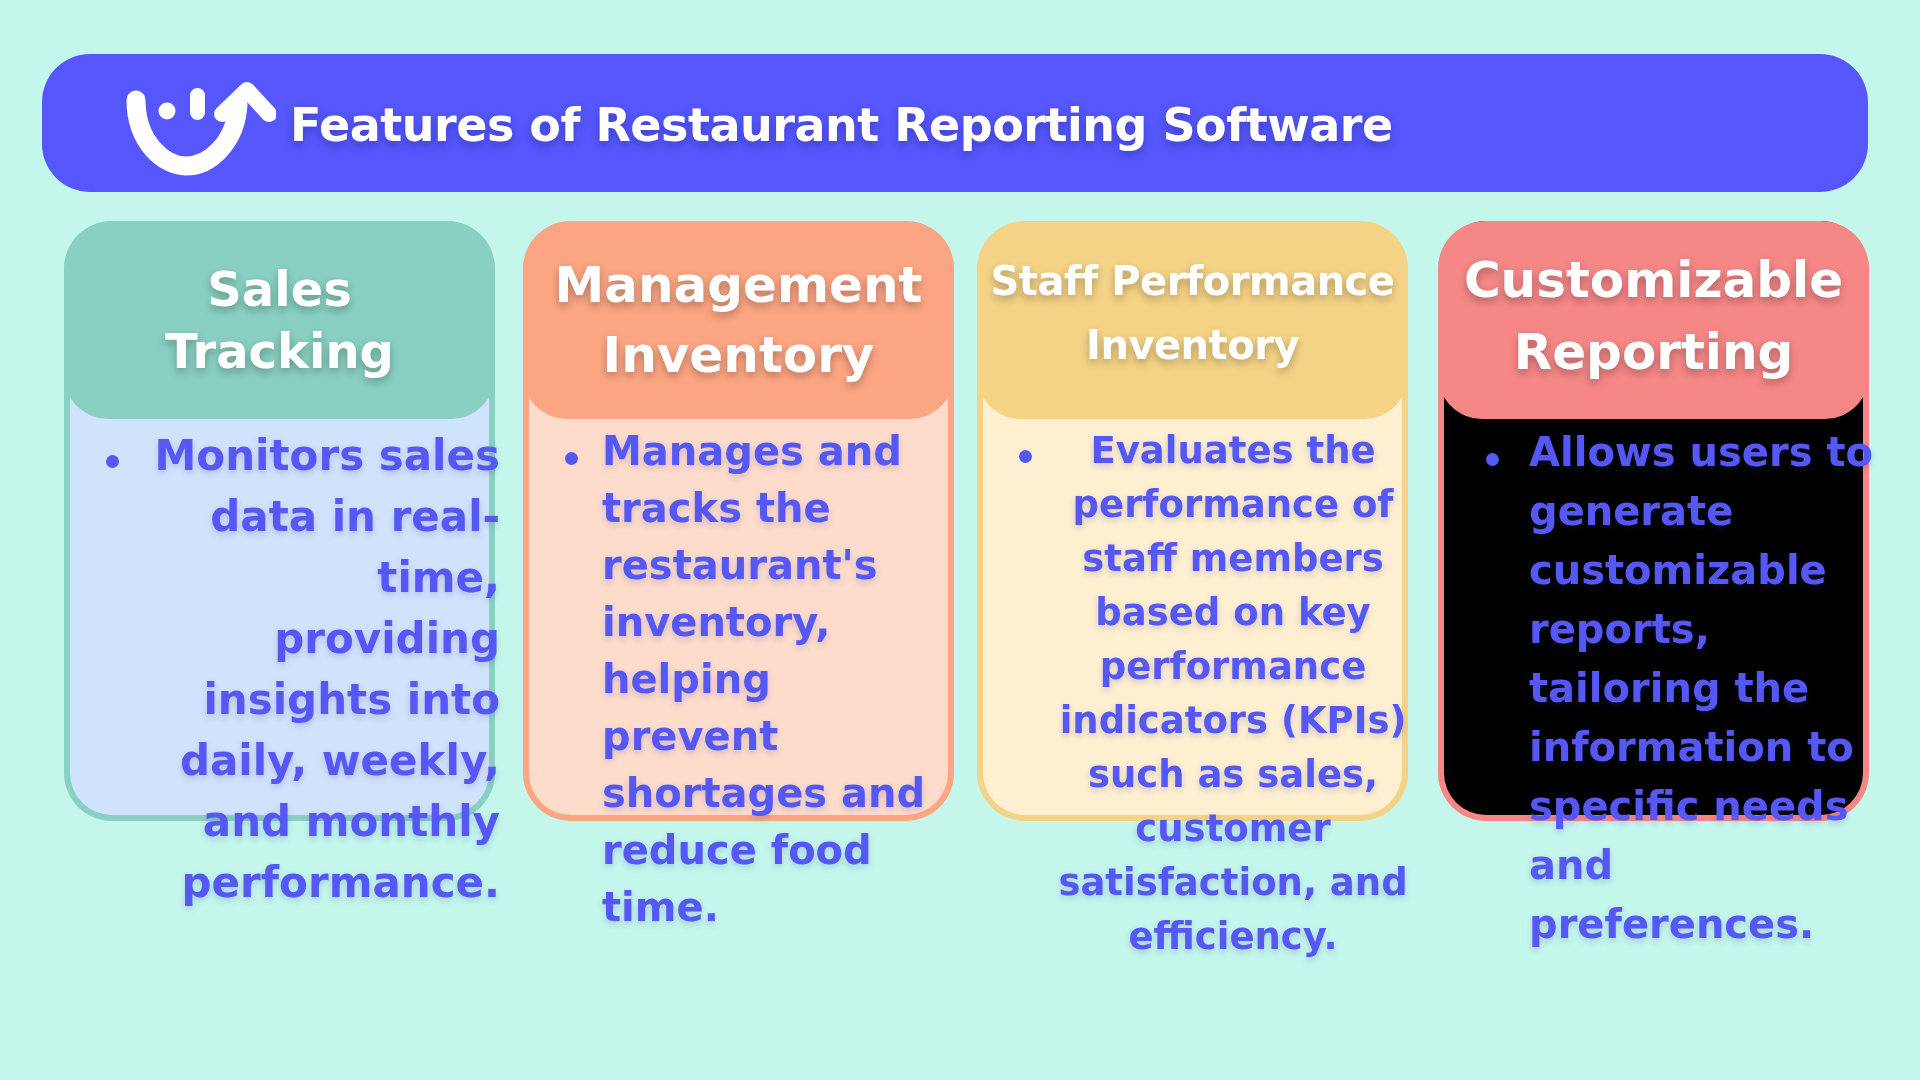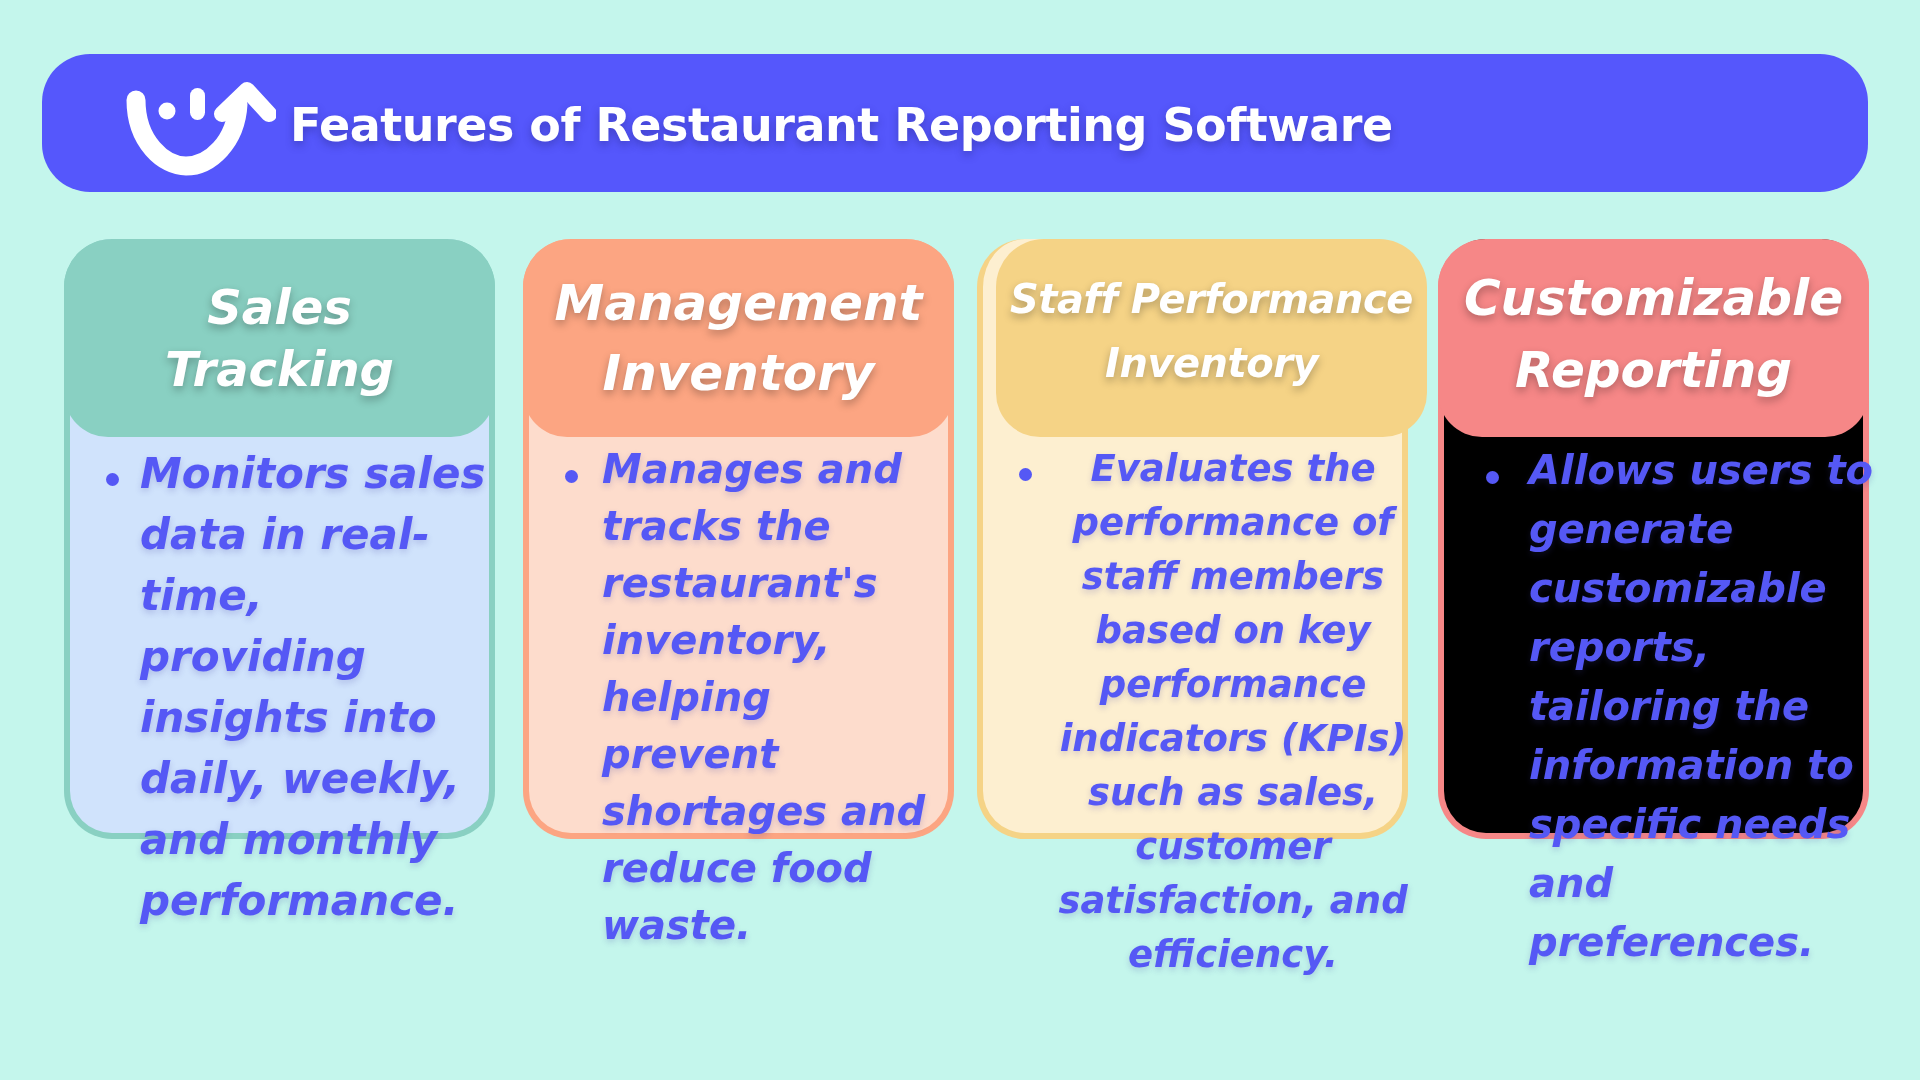--- a/index.html
+++ b/index.html
@@ -39,28 +39,27 @@
       color: #ffffff;
       font-weight: bold;
       font-size: 46px;
       line-height: 94px;
       white-space: nowrap;
       letter-spacing: -0.5px;
       text-shadow: 0 4px 8px rgba(40, 40, 140, 0.45);
     }
     .card {
       position: absolute;
-      top: 239px;
+      top: 221px;
       width: 431px;
       height: 600px;
       box-sizing: border-box;
       border-radius: 48px;
       border: 6px solid;
       border-top: none;
-      font-style: italic;
     }
     .card-header {
       position: absolute;
       left: -6px;
       top: 0;
       width: 431px;
       height: 198px;
       border-radius: 48px 48px 44px 44px;
       display: flex;
       align-items: center;
@@ -115,21 +114,21 @@
 <div class="card" style="left:64px; background:#d0e3fc; border-color:#89d0c2;">
   <div class="card-header" style="background:#89d0c2; font-size:48px; line-height:62px;">
     <div>
       <span>Sales</span>
       <span>Tracking</span>
     </div>
   </div>
   <div class="card-body">
     <div class="bullet-row" style="left:0; top:0; font-size:42px; line-height:61px;">
       <div class="bullet-dot" style="left:36px; top:36px;"></div>
-      <div class="bullet-text" style="left:70px; top:6px; width:360px;">Monitors sales
+      <div class="bullet-text" style="left:70px; top:6px; width:360px;text-align:right;">Monitors sales
 data in real-
 time, providing
 insights into
 daily, weekly,
 and monthly
 performance.</div>
     </div>
   </div>
 </div>
 
@@ -143,27 +142,27 @@
   <div class="card-body">
     <div class="bullet-row" style="left:0; top:0; font-size:40px; line-height:57px;">
       <div class="bullet-dot" style="left:36px; top:33px;"></div>
       <div class="bullet-text" style="left:73px; top:4px; width:355px;">Manages and
 tracks the
 restaurant's
 inventory,
 helping prevent
 shortages and
 reduce food
-waste.</div>
+time.</div>
     </div>
   </div>
 </div>
 
 <div class="card" style="left:977px; background:#fdefd0; border-color:#f5d386;">
-  <div class="card-header" style="background:#f5d386; font-size:40px; line-height:64px; letter-spacing:-0.5px;margin-left:19px;">
+  <div class="card-header" style="background:#f5d386; font-size:40px; line-height:64px; letter-spacing:-0.5px;">
     <div style="margin-top:-14px;">
       <span>Staff Performance</span>
       <span>Inventory</span>
     </div>
   </div>
   <div class="card-body">
     <div class="bullet-row" style="left:0; top:0; font-size:37px; line-height:54px;">
       <div class="bullet-dot" style="left:36px; top:31px;"></div>
       <div class="bullet-text" style="left:70px; top:5px; width:360px;text-align:center;">Evaluates the
 performance of

